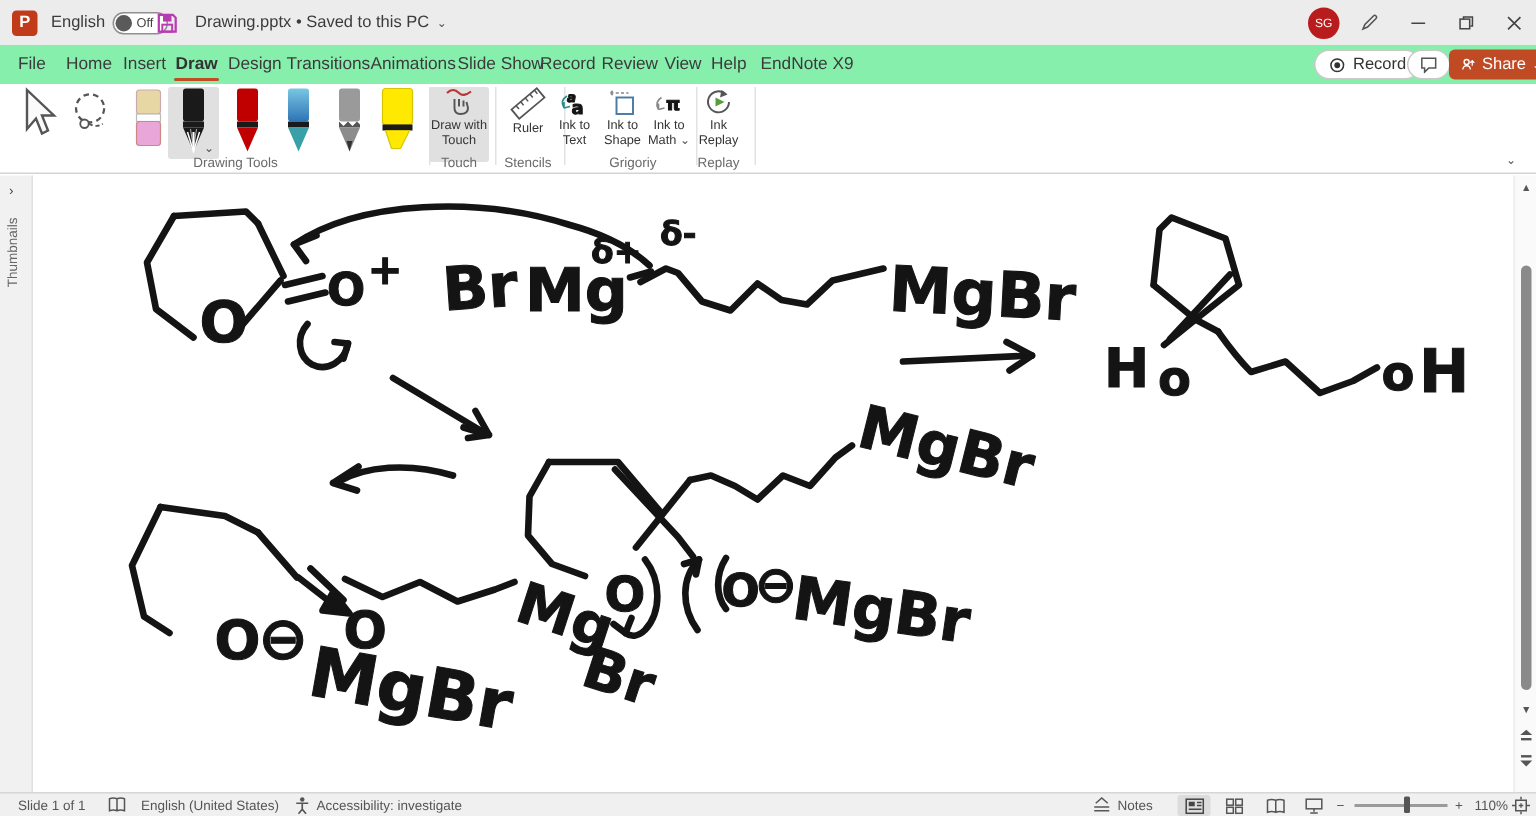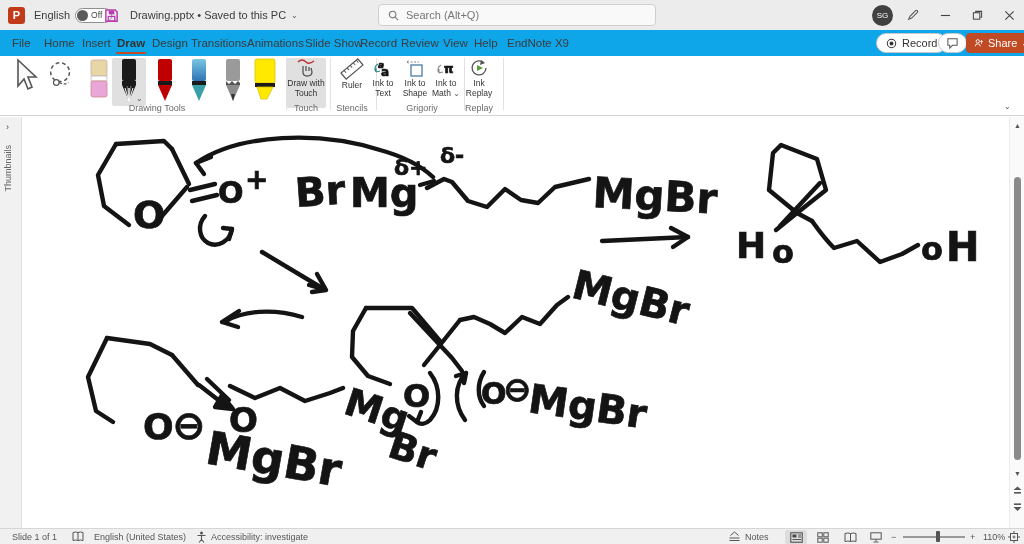--- a/index.html
+++ b/index.html
@@ -7,25 +7,25 @@
 
   
   .titlebar { position:absolute; top:0; left:0; width:1024px; height:30px; background:#ececec; font-size:11px; color:#3b3b3b; }
   .tb-item { position:absolute; top:0; height:30px; display:flex; align-items:center; gap:5px; }
   .ppt-icon { width:17px; height:17px; background:#c13b1a; border-radius:3px; color:#fff; font-weight:bold; font-size:11px; display:flex; align-items:center; justify-content:center; }
   .toggle { width:37px; height:15px; border:1px solid #8f8f8f; border-radius:8px; background:#fff; display:flex; align-items:center; padding:1px; gap:3px; }
   .knob { width:11px; height:11px; border-radius:50%; background:#5a5a5a; }
   .toggle-label { font-size:8.5px; color:#444; }
   .chev { font-size:8px; color:#555; }
   .searchbox { position:absolute; left:378px; top:4px; width:278px; height:22px; background:#f9f9f9; border:1px solid #cfcfcf; border-radius:4px; display:flex; align-items:center; padding-left:9px; gap:7px; color:#767676; }
-  .avatar { width:21px; height:21px; border-radius:50%; background:#404040; color:#fff; font-size:8px; font-weight:normal; display:flex; align-items:center; justify-content:center; }
+  .avatar { width:21px; height:21px; border-radius:50%; background:#b91c1c; color:#fff; font-size:8px; font-weight:normal; display:flex; align-items:center; justify-content:center; }
   .winbtn { width:30px; height:30px; display:flex; align-items:center; justify-content:center; color:#444; }
 
   
-  .tabrow { position:absolute; top:30px; left:0; width:1024px; height:26px; background:#0ea5e9; font-size:11.5px; color:#3b3b3b; }
+  .tabrow { position:absolute; top:30px; left:0; width:1024px; height:26px; background:#86efac; font-size:11.5px; color:#3b3b3b; }
   .tab { position:absolute; top:0; height:26px; display:flex; align-items:center; padding:0 2px; }
   .tab.active { color:#333; font-weight:bold; }
   .tab.active::after { content:""; position:absolute; left:1px; right:1px; bottom:2px; height:2.5px; background:#c24b23; border-radius:2px; }
   .pill { position:absolute; top:3px; height:20px; display:flex; align-items:center; gap:5px; background:#fff; border:1px solid #c9c9c9; border-radius:11px; padding:0 9px; font-size:11px; color:#333; }
   .sharebtn { position:absolute; top:3px; height:20px; display:flex; align-items:center; gap:4px; background:#c04a23; border-radius:4px; padding:0 8px; font-size:11px; color:#fff; }
 
   
   .ribbon { position:absolute; top:56px; left:0; width:1024px; height:60px; background:#fff; border-bottom:1px solid #d4d4d4; }
   .grouplabel { position:absolute; top:47px; font-size:9px; color:#6a6a6a; text-align:center; }
   .vsep { position:absolute; top:2px; height:52px; width:1px; background:#e2e2e2; }
@@ -74,27 +74,20 @@
   <div class="tb-item" style="left:104px">
     <svg width="15" height="15" viewBox="0 0 16 16">
       <path d="M2 2 h10 l2 2 v10 h-12 z" fill="none" stroke="#b93bb1" stroke-width="1.6"></path>
       <rect x="5" y="2.8" width="6" height="4" fill="#b93bb1"></rect>
       <rect x="4.5" y="9" width="7" height="5" fill="none" stroke="#b93bb1" stroke-width="1.4"></rect>
     </svg>
   </div>
   <div class="tb-item" style="left:130px">
     <span>Drawing.pptx • Saved to this PC</span>
     <span class="chev">⌄</span>
-  </div>
-  <div class="searchbox">
-    <svg width="11" height="11" viewBox="0 0 12 12">
-      <circle cx="5" cy="5" r="3.6" fill="none" stroke="#777" stroke-width="1.2"></circle>
-      <line x1="8" y1="8" x2="11" y2="11" stroke="#777" stroke-width="1.2"></line>
-    </svg>
-    <span>Search (Alt+Q)</span>
   </div>
   <div class="tb-item" style="left:872px">
     <span class="avatar">SG</span>
   </div>
   <div class="winbtn" style="position:absolute; left:898px">
     <svg width="14" height="14" viewBox="0 0 16 16">
       <path d="M3 13 L4.5 9.5 L11 3 a1.4 1.4 0 0 1 2 2 L6.5 11.5 Z" fill="none" stroke="#555" stroke-width="1.2"></path>
     </svg>
   </div>
   <div class="winbtn" style="position:absolute; left:930px">

